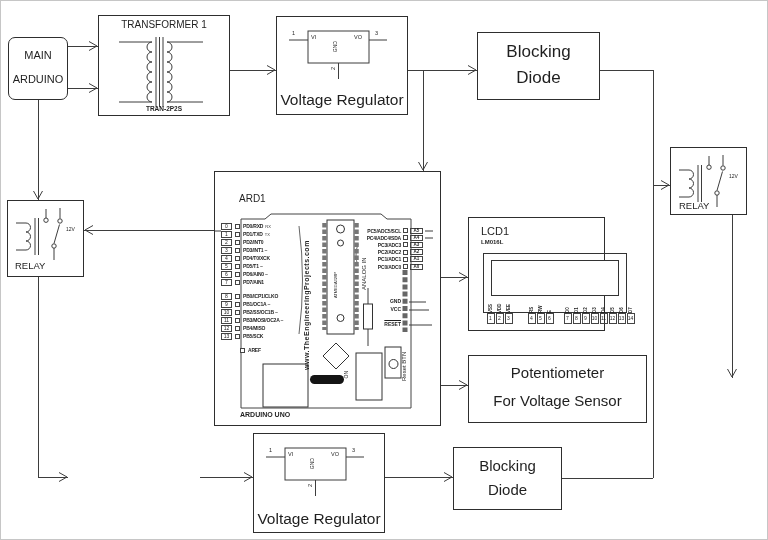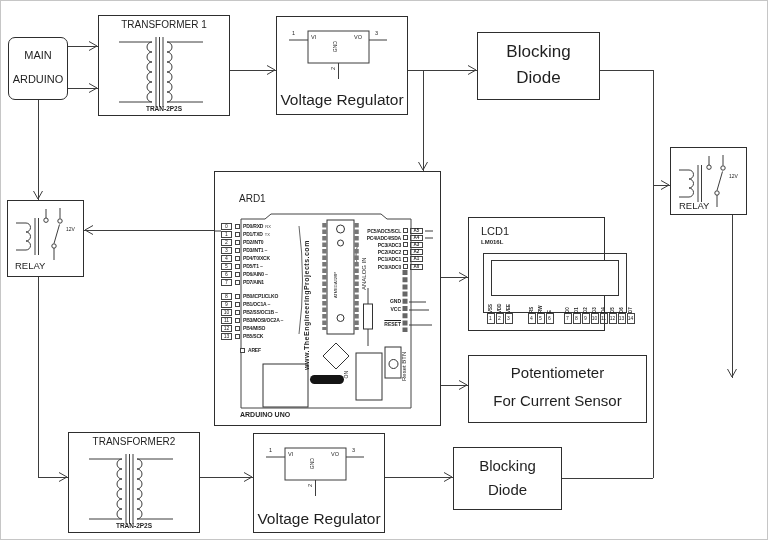--- a/index.html
+++ b/index.html
@@ -325,45 +325,36 @@
       </div>
         <div class="lcdcell">
         <span class="lcdlabel">D7</span>
         <span class="lcdbox">14</span>
       </div>
       </div>
   </div>
 
   <div class="blk" style="left:468px;top:355px;width:179px;height:68px;">
     <div class="t ctr" style="top:9px;font-size:15px;">Potentiometer</div>
-    <div class="t ctr" style="top:37px;font-size:15px;">For Current Sensor</div>
+    <div class="t ctr" style="top:37px;font-size:15px;">For Voltage Sensor</div>
   </div>
 
   <div class="blk" style="left:670px;top:147px;width:77px;height:68px;">
     <svg class="inner" style="top:5px;" width="77" height="55" viewBox="0 0 77 55">
       <path d="M8,17 H18 M8,44 H18 M27,12 V49 M30.5,12 V49 M38,3 V12 M52,2 V12.5 M46,37.5 L51.5,18.5 M46,42 V54" stroke="#3d3d3d" fill="none"></path>
       <path d="M18,17 a4.5,4.5 0 0 1 0,9 a4.5,4.5 0 0 1 0,9 a4.5,4.5 0 0 1 0,9" stroke="#3d3d3d" fill="none"></path>
       <circle cx="38" cy="14.2" r="2.2" stroke="#3d3d3d" fill="#fff"></circle>
       <circle cx="52" cy="15" r="2.2" stroke="#3d3d3d" fill="#fff"></circle>
       <circle cx="46" cy="40" r="2.2" stroke="#3d3d3d" fill="#fff"></circle>
     </svg>
     <div class="t" style="left:58px;top:26px;font-size:5px;">12V</div>
     <div class="t" style="left:8px;top:53px;font-size:9.5px;">RELAY</div>
   </div>
 
 
-  <div class="blk" style="left:68px;top:432px;width:132px;height:101px;">
-    <div class="t ctr" style="top:4px;font-size:10px;">TRANSFORMER2</div>
-    <svg class="inner" width="132" height="101" viewBox="0 0 132 101">
-      <path d="M20,26 H53 M20,86 H53 M57,21 V91 M60.5,21 V91 M64,21 V91 M68,26 H104 M68,86 H104" stroke="#3d3d3d" fill="none"></path>
-      <path d="M53,26 a5,5 0 0 0 0,10 a5,5 0 0 0 0,10 a5,5 0 0 0 0,10 a5,5 0 0 0 0,10 a5,5 0 0 0 0,10 a5,5 0 0 0 0,10" stroke="#3d3d3d" fill="none"></path>
-      <path d="M68,26 a5,5 0 0 1 0,10 a5,5 0 0 1 0,10 a5,5 0 0 1 0,10 a5,5 0 0 1 0,10 a5,5 0 0 1 0,10 a5,5 0 0 1 0,10" stroke="#3d3d3d" fill="none"></path>
-    </svg>
-    <div class="t ctr" style="bottom:3px;font-size:6.5px;font-weight:700;">TRAN-2P2S</div>
-  </div>
 
   <div class="blk" style="left:253px;top:433px;width:132px;height:100px;">
     <svg class="inner" width="132" height="100" viewBox="0 0 132 100">
       <rect x="31" y="14" width="61" height="32" stroke="#3d3d3d" fill="none"></rect>
       <path d="M12,23 H31 M92,23 H110 M61.5,46 V62" stroke="#3d3d3d" fill="none"></path>
     </svg>
     <div class="t" style="left:15px;top:14px;font-size:5.5px;">1</div>
     <div class="t" style="left:98px;top:14px;font-size:5.5px;">3</div>
     <div class="t" style="left:34px;top:18px;font-size:5.5px;">VI</div>
     <div class="t" style="left:77px;top:18px;font-size:5.5px;">VO</div>

